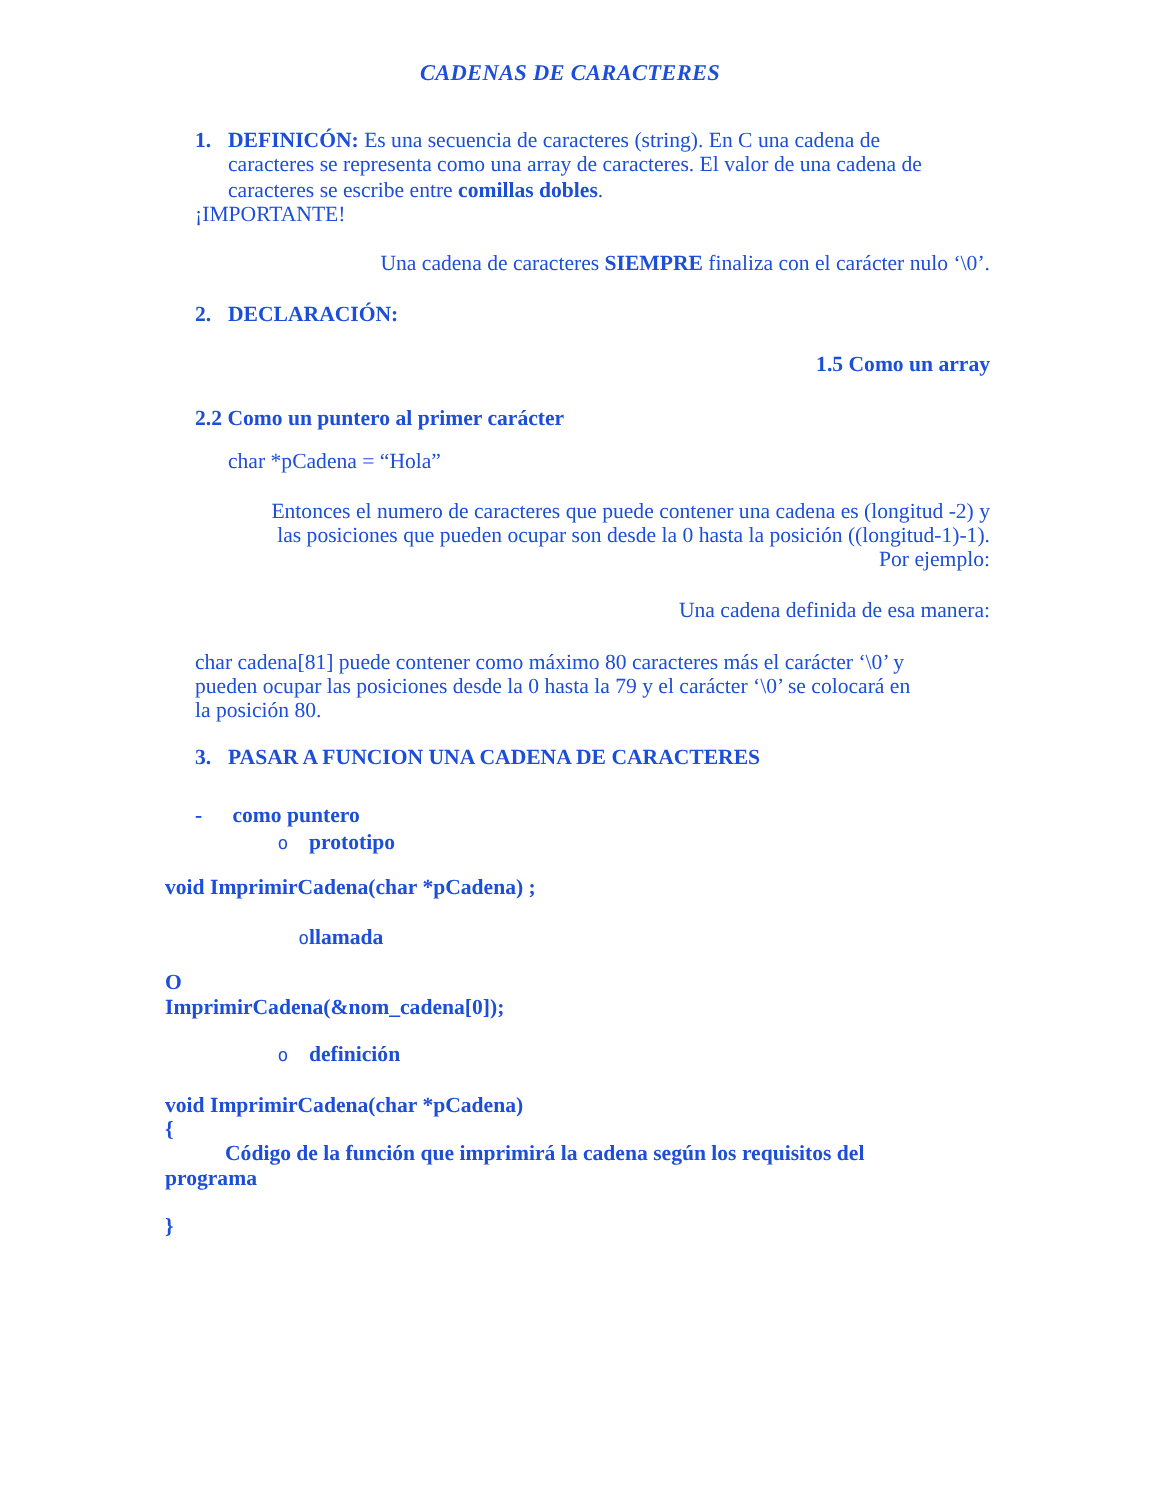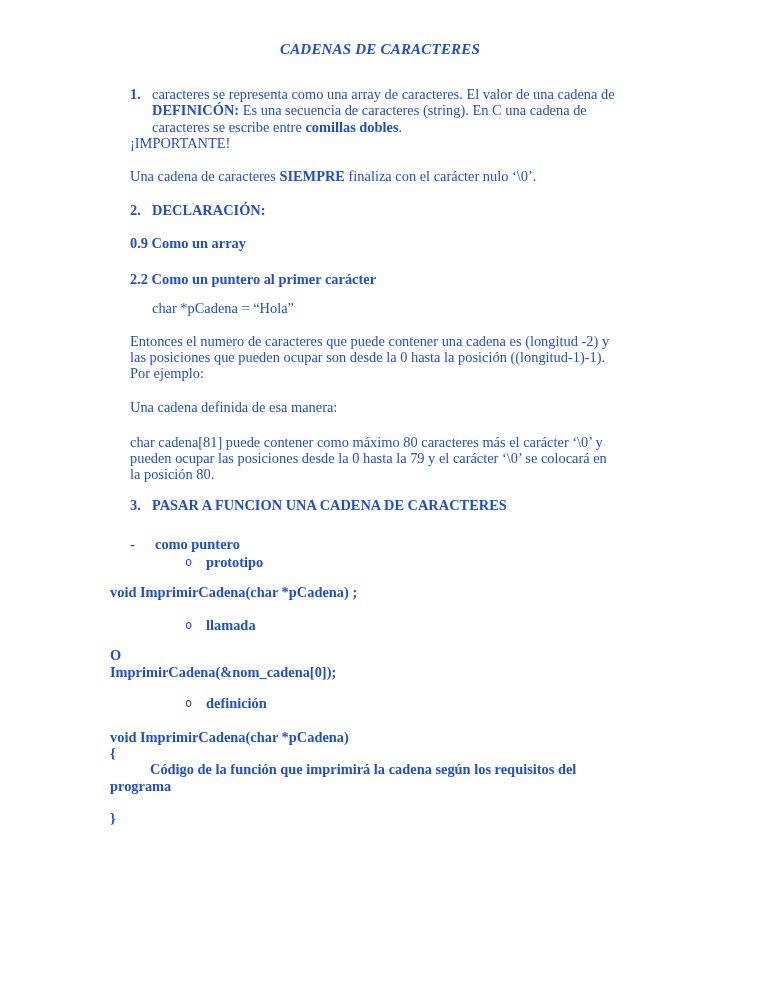--- a/index.html
+++ b/index.html
@@ -40,51 +40,51 @@
   .flexbody { flex: 1 1 auto; }
   .ml20 { margin-left: 20px; }
   .ml42 { margin-left: 42px; }
   .ml75 { margin-left: 75px; }
   .indent40 { padding-left: 40px; }
   .mt2  { margin-top: 2px; }
   .mt13 { margin-top: 13px; }
   .mt14 { margin-top: 14px; }
   .mt15 { margin-top: 15px; }
   .mt16 { margin-top: 16px; }
-  .mt17 { margin-top: 17px; }
+  .mt17 { margin-top: 17px; text-align: right; }
   .mt18 { margin-top: 18px; }
   .mt19 { margin-top: 19px; }
   .mt22 { margin-top: 22px; }
   .mt29 { margin-top: 29px; }
 </style>
 </head>
 <body>
 
 <div class="page">
 
   <p class="title">CADENAS DE CARACTERES</p>
 
   <div class="flexrow ml20 mt29">
     <span class="marker">1.</span>
     <div class="flexbody">
+      <span class="line"><span class="bold">DEFINICÓN:</span><span> Es una secuencia de caracteres (string). En C una cadena de</span></span>
       <span class="line">caracteres se representa como una array de caracteres. El valor de una cadena de</span>
-      <span class="line"><span class="bold">DEFINICÓN:</span><span> Es una secuencia de caracteres (string). En C una cadena de</span></span>
       <span class="line"><span>caracteres se escribe entre </span><span class="bold">comillas dobles</span><span>.</span></span>
     </div>
   </div>
   <p class="ml20">¡IMPORTANTE!</p>
 
   <p class="ml20 mt17"><span>Una cadena de caracteres </span><span class="bold">SIEMPRE</span><span> finaliza con el carácter nulo ‘\0’.</span></p>
 
   <div class="flexrow ml20 mt18">
     <span class="marker">2.</span>
     <span class="bold">DECLARACIÓN:</span>
   </div>
 
-  <p class="ml20 mt17 bold">0.9 Como un array</p>
+  <p class="ml20 mt17 bold">1.5 Como un array</p>
 
   <p class="ml20 mt19 bold">2.2 Como un puntero al primer carácter</p>
   <p class="ml42 mt13">char *pCadena = “Hola”</p>
 
   <div class="ml20 mt17">
     <span class="line">Entonces el numero de caracteres que puede contener una cadena es (longitud -2) y</span>
     <span class="line">las posiciones que pueden ocupar son desde la 0 hasta la posición ((longitud-1)-1).</span>
     <span class="line">Por ejemplo:</span>
   </div>
 

